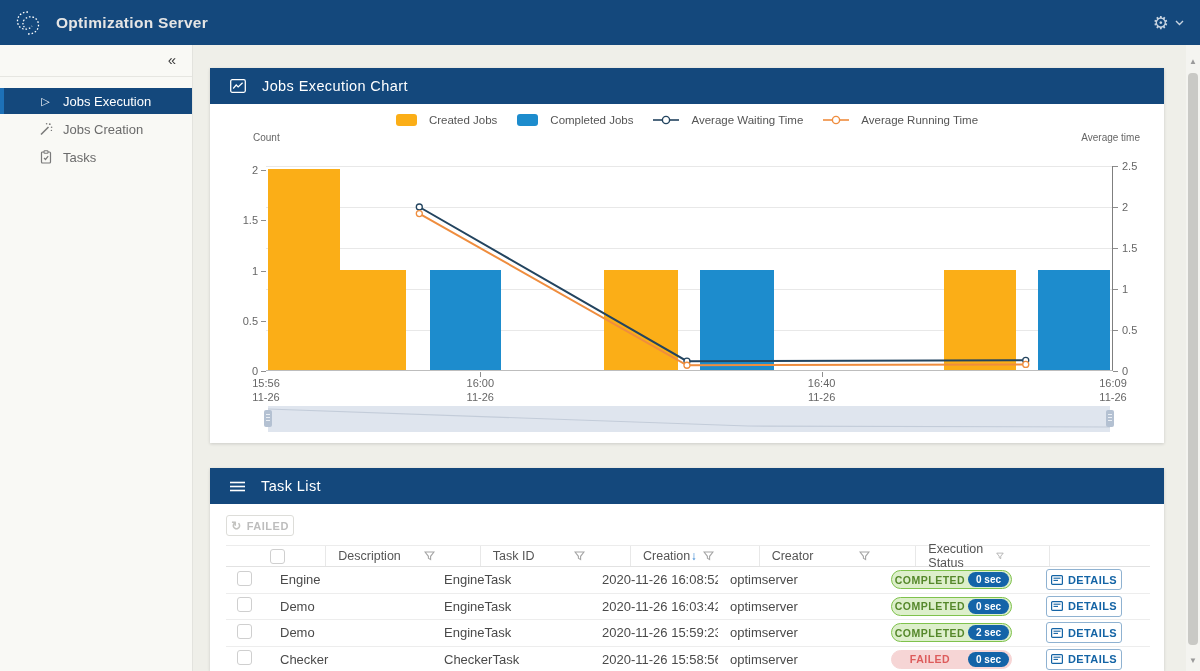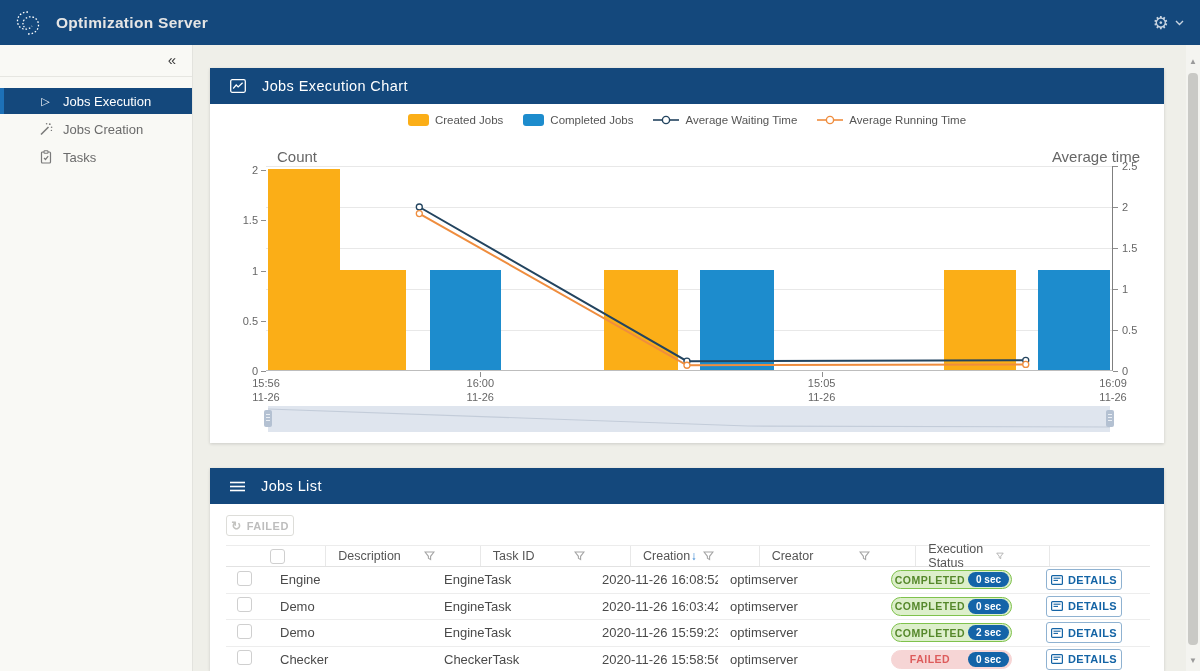--- a/index.html
+++ b/index.html
@@ -38,23 +38,23 @@
   .panel { position:absolute; left:210px; width:954px; background:#fff; box-shadow:0 1px 3px rgba(0,0,0,.15); }
   #chart-panel { top:68px; height:375px; }
   #jobs-panel  { top:468px; height:203px; overflow:hidden; }
   .panel-header {
     height:36px; background:var(--navy,#14487c); color:#fff;
     display:flex; align-items:center; padding-left:20px; gap:16px;
     font-size:14.5px; letter-spacing:.4px;
   }
   
   #legend { position:absolute; top:46px; left:0; right:0; display:flex; justify-content:center; gap:20px; }
-  .legend-item { display:flex; align-items:center; gap:6px; font-size:11.5px; color:#555; cursor:pointer; }
+  .legend-item { display:flex; align-items:center; gap:12px; font-size:11.5px; color:#555; cursor:pointer; }
   .swatch { width:21px; height:12px; border-radius:3px; }
-  .ax-title { position:absolute; top:80px; font-size:15px; color:#666;margin-left:24px; }
+  .ax-title { position:absolute; top:64px; font-size:10px; color:#666; }
   #ax-left  { left:43px; } #ax-right { right:24px; }
   #plot {
     position:absolute; left:56px; top:98px; width:847px; height:205px;
     border-bottom:1px solid #bdbdbd; border-right:1px solid #7f7f7f;
   }
   .gridline { position:absolute; left:0; width:100%; height:1px; background:#e8e8e8; }
   .bar { position:absolute; bottom:0; }
   #line-svg { position:absolute; left:0; top:0; overflow:visible; }
   .tick-label { position:absolute; font-size:11px; color:#666; }
   .lt { width:38px; text-align:right; }
@@ -221,21 +221,21 @@
       <div class="x-label" style="left: 56px;">
         <div>15:56</div>
         <div>11-26</div>
       </div>
       <div class="x-label" style="left: 270.291px;">
         <div>16:00</div>
         <div>11-26</div>
       </div>
       <div class="tick-dash" style="left: 270.291px; top: 304px; width: 1px; height: 5px;"></div>
       <div class="x-label" style="left: 611.632px;">
-        <div>15:05</div>
+        <div>16:40</div>
         <div>11-26</div>
       </div>
       <div class="tick-dash" style="left: 611.632px; top: 304px; width: 1px; height: 5px;"></div>
       <div class="x-label" style="left: 903px;">
         <div>16:09</div>
         <div>11-26</div>
       </div>
     </div>
   <div id="plot">
     <div id="grid-layer">
@@ -276,21 +276,21 @@
 
 <section class="panel" id="jobs-panel">
   <div class="panel-header">
     <svg width="15" height="11" viewBox="0 0 15 11">
       <g stroke="#fff" stroke-width="1.6">
           <line x1="0" y1="1.5" x2="15" y2="1.5"></line>
           <line x1="0" y1="5.5" x2="15" y2="5.5"></line>
           <line x1="0" y1="9.5" x2="15" y2="9.5"></line>
         </g>
     </svg>
-    <span>Jobs List</span>
+    <span>Task List</span>
   </div>
   <button class="retry-btn">
     <span class="retry-icon">↻</span>
     <span>FAILED</span>
   </button>
   <div id="table">
     <div class="thead">
       <div class="th c-check">
         <span class="checkbox"></span>
       </div>

